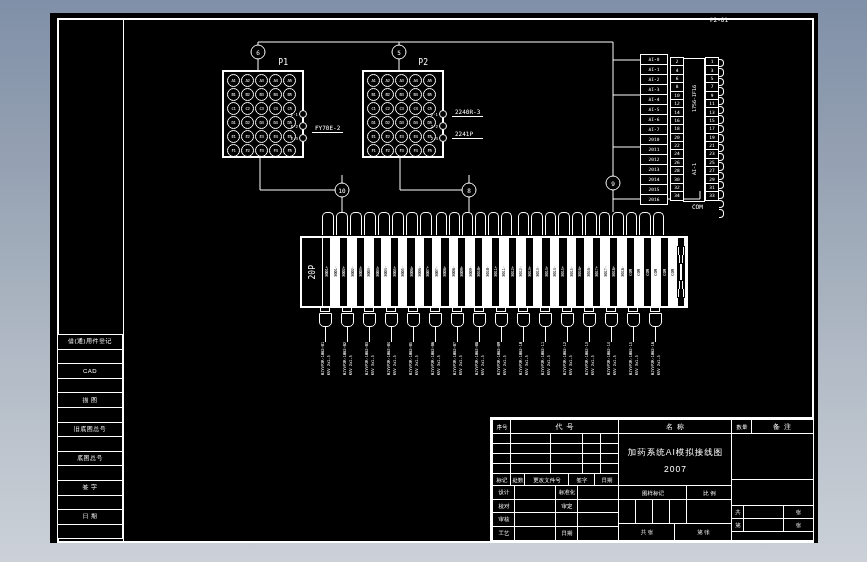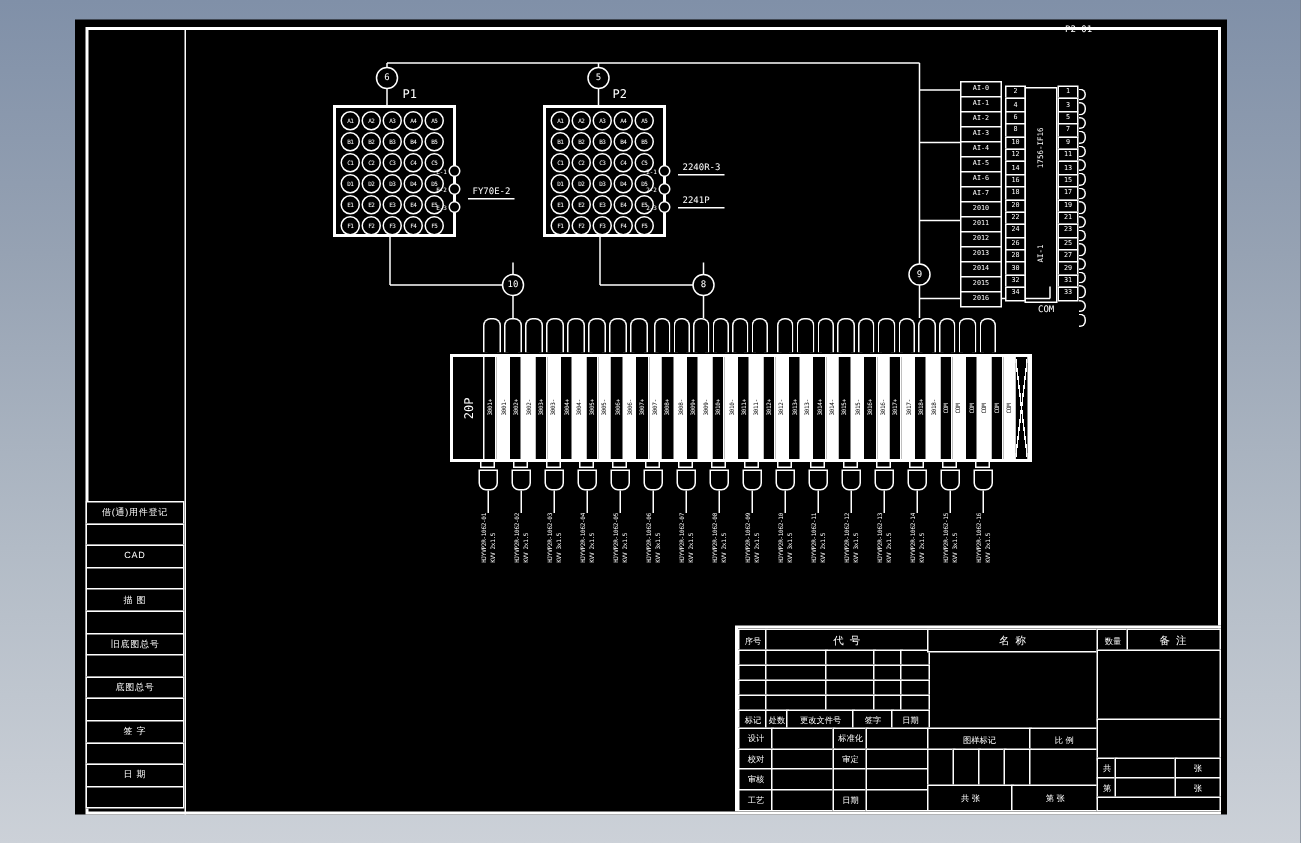--- a/index.html
+++ b/index.html
@@ -10,21 +10,21 @@
   #wires{position:absolute;left:0;top:0;width:768px;height:530px}
   .frame{position:absolute;left:7px;top:5px;width:753px;height:521px;border:2px solid #fff}
   .bindline{position:absolute;left:73px;top:5px;width:0;height:525px;border-left:1px solid #fff}
 
   .node{position:absolute;width:13px;height:13px;border:1px solid #fff;border-radius:50%;background:#000;
     color:#fff;font-size:6px;display:flex;align-items:center;justify-content:center;
     transform:translate(-50%,-50%);font-family:"DejaVu Sans Mono",monospace;z-index:3}
 
   .conn{position:absolute;width:78px;height:84px;border:2px solid #fff;background:#000;z-index:2}
   #p1{left:172px;top:57px}  #p2{left:312px;top:57px}
-  .conn-label{position:absolute;top:-14px;right:24px;font-size:8px;font-family:"DejaVu Sans Mono",monospace}
+  .conn-label{position:absolute;top:-14px;right:14px;font-size:8px;font-family:"DejaVu Sans Mono",monospace}
   .pin-grid{display:grid;grid-template-columns:repeat(5,13px);gap:1px 1px;padding:2px 3px}
   .pin{width:11px;height:11px;border:1px solid #fff;border-radius:50%;font-size:4px;display:flex;
     align-items:center;justify-content:center;font-family:"DejaVu Sans Mono",monospace;letter-spacing:-.5px}
   .sidepins{position:absolute;right:-5px;top:38px;display:flex;flex-direction:column;gap:4px}
   .sidepin-row{display:flex;align-items:center;gap:1px}
   .sidepin-row .lbl{font-size:4px;font-family:"DejaVu Sans Mono",monospace}
   .sidepin{width:6px;height:6px;border:1px solid #fff;border-radius:50%;background:#000}
   .sidelabels{position:absolute;left:88px;display:flex;flex-direction:column;gap:13px;white-space:nowrap}
   #p1 .sidelabels{top:52px} #p2 .sidelabels{top:36px}
   .sidelabel{font-size:6px;font-family:"DejaVu Sans Mono",monospace;border-bottom:1px solid #fff;padding:0 3px 1px}
@@ -660,20 +660,24 @@
         <div class="tcell small" style="left: 85px; top: 79.5px; width: 41px; height: 13.5px;"></div>
         <div class="tcell small" style="left: 0px; top: 93px; width: 22px; height: 13.5px;">审核</div>
         <div class="tcell small" style="left: 22px; top: 93px; width: 41px; height: 13.5px;"></div>
         <div class="tcell small" style="left: 63px; top: 93px; width: 22px; height: 13.5px;"></div>
         <div class="tcell small" style="left: 85px; top: 93px; width: 41px; height: 13.5px;"></div>
         <div class="tcell small" style="left: 0px; top: 106.5px; width: 22px; height: 13.5px;">工艺</div>
         <div class="tcell small" style="left: 22px; top: 106.5px; width: 41px; height: 13.5px;"></div>
         <div class="tcell small" style="left: 63px; top: 106.5px; width: 22px; height: 13.5px;">日期</div>
         <div class="tcell small" style="left: 85px; top: 106.5px; width: 41px; height: 13.5px;"></div>
         <div class="tcell" style="left: 126px; top: 0px; width: 113px; height: 14px;">名  称</div>
+        <div class="tcell ttitle" style="left: 126px; top: 14px; width: 113px; height: 52px;">
+          <div>加药系统AI模拟接线图</div>
+          <div>2007</div>
+        </div>
         <div class="tcell small" style="left: 126px; top: 66px; width: 68px; height: 14px;">图样标记</div>
         <div class="tcell small" style="left: 194px; top: 66px; width: 45px; height: 14px;">比  例</div>
         <div class="tcell small" style="left: 126px; top: 80px; width: 17px; height: 24px;"></div>
         <div class="tcell small" style="left: 143px; top: 80px; width: 17px; height: 24px;"></div>
         <div class="tcell small" style="left: 160px; top: 80px; width: 17px; height: 24px;"></div>
         <div class="tcell small" style="left: 177px; top: 80px; width: 17px; height: 24px;"></div>
         <div class="tcell small" style="left: 194px; top: 80px; width: 45px; height: 24px;"></div>
         <div class="tcell small" style="left: 126px; top: 104px; width: 56px; height: 16px;">共  张</div>
         <div class="tcell small" style="left: 182px; top: 104px; width: 57px; height: 16px;">第  张</div>
         <div class="tcell small" style="left: 239px; top: 0px; width: 20px; height: 14px;">数量</div>

